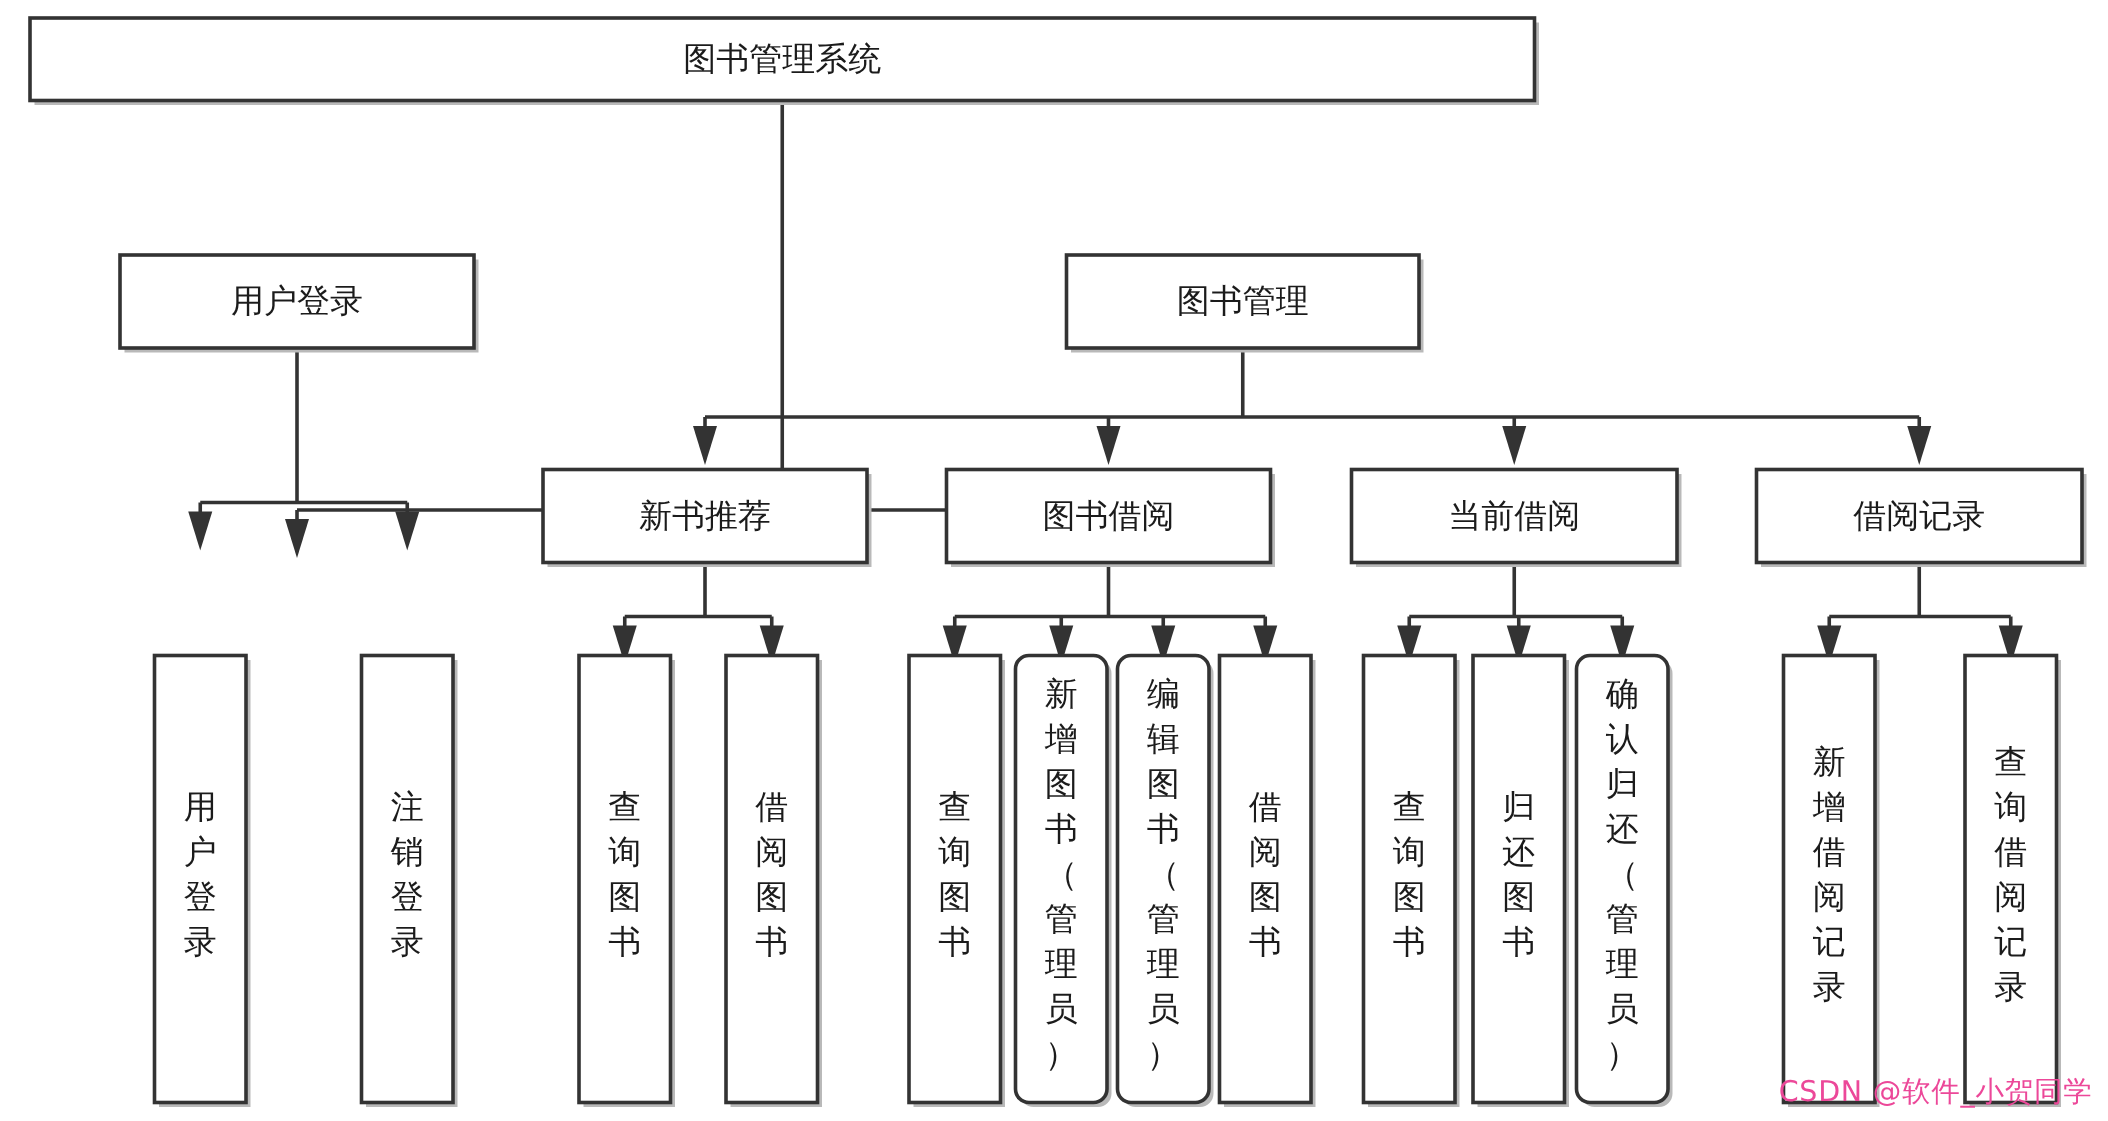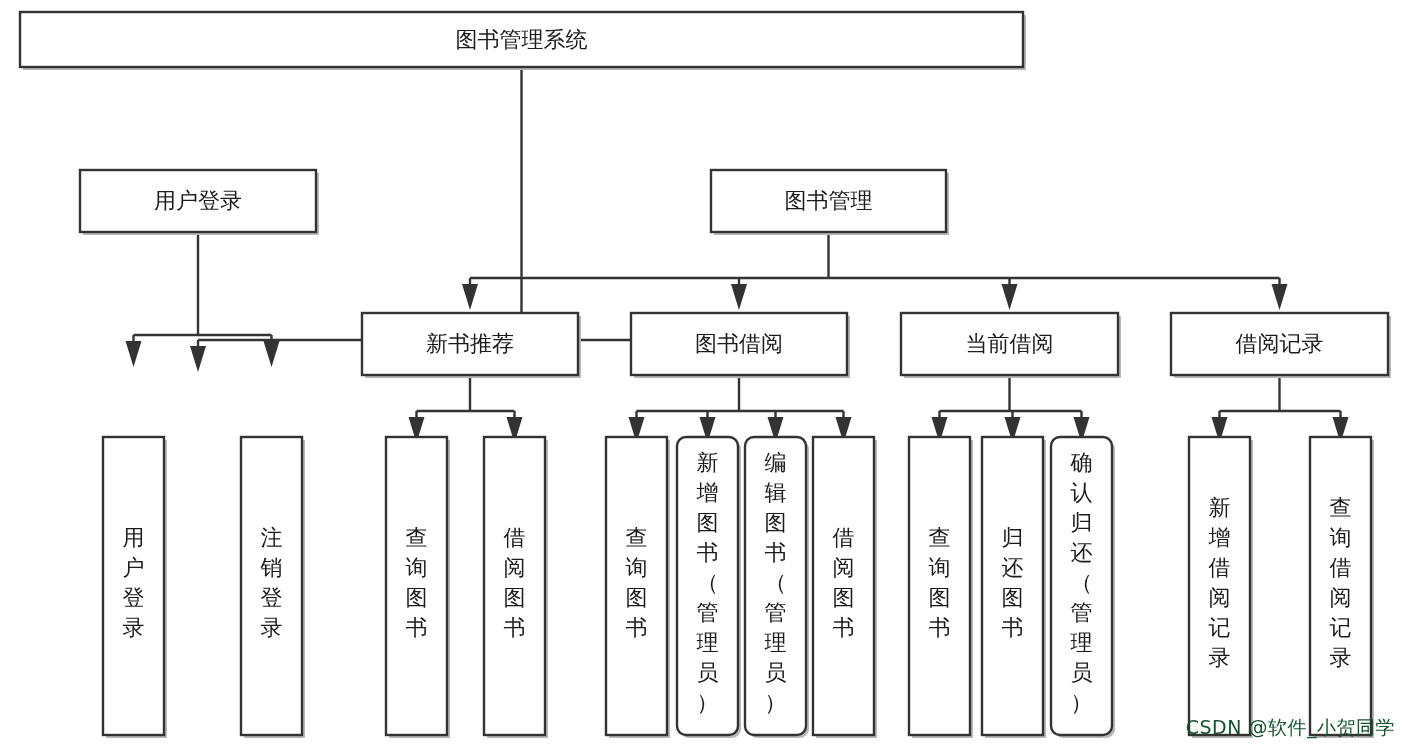--- a/index.html
+++ b/index.html
@@ -58,21 +58,21 @@
     font-size: 22px;
     fill: #1b1b1b;
     text-anchor: middle;
   }
   .watermark-text {
     position: absolute;
     right: 10px;
     bottom: 6px;
     font-family: "DejaVu Sans", "Liberation Sans", sans-serif;
     font-size: 19px;
-    color: #14532d;
+    color: #ec4899;
     letter-spacing: 0.5px;
     white-space: nowrap;
     user-select: none;
   }
 </style>
 </head>
 <body>
 
 <div id="diagram-root">
   <svg id="flowchart" viewBox="0 0 1405 747">

